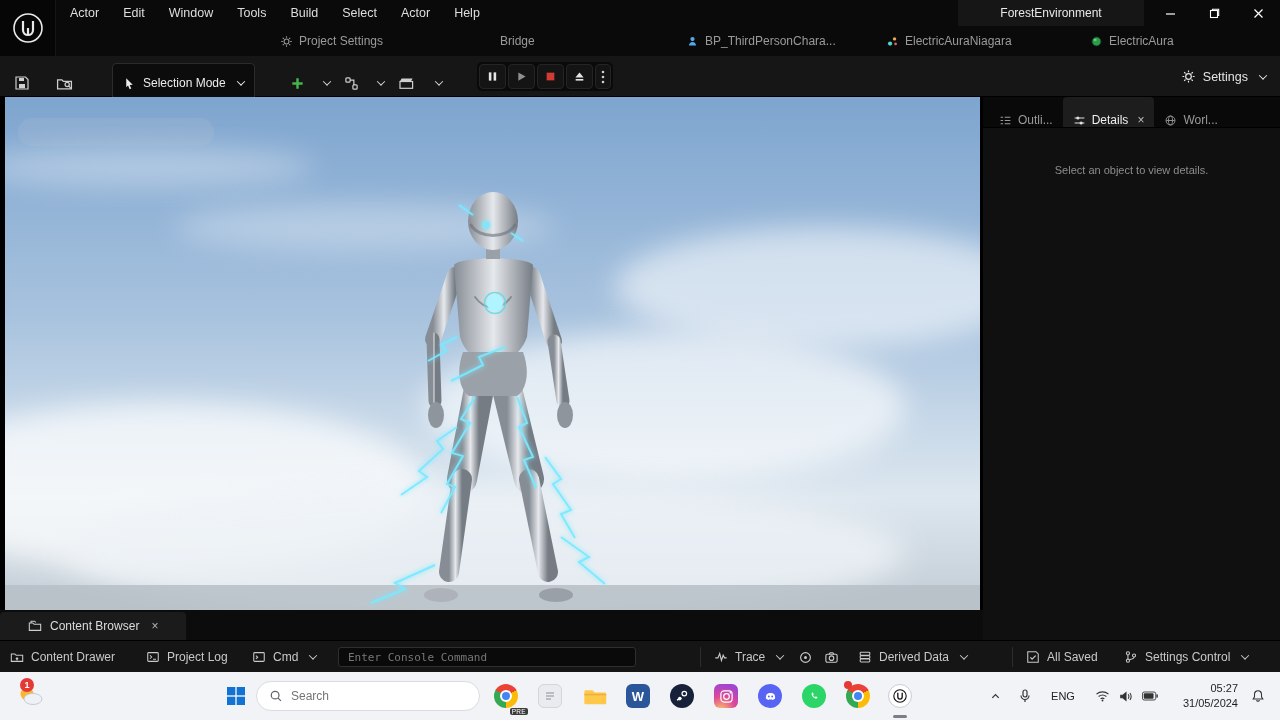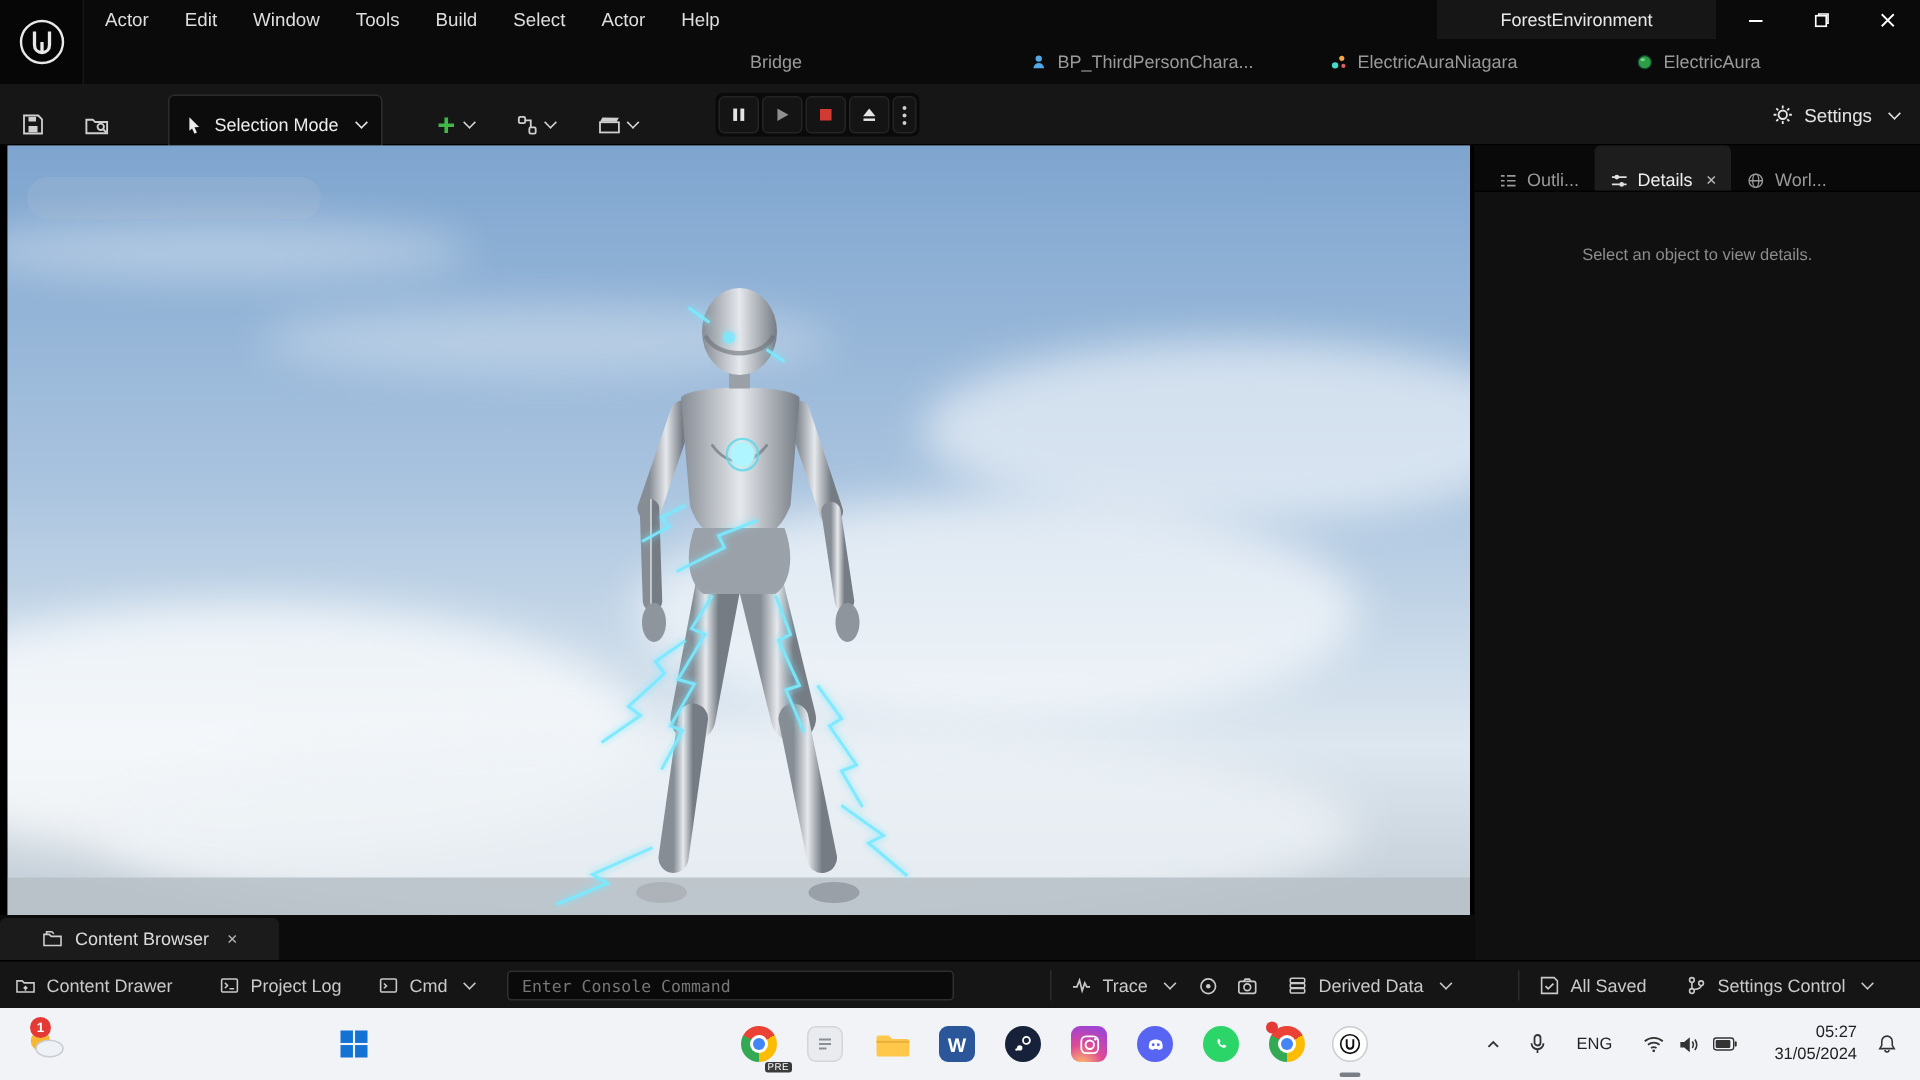--- a/index.html
+++ b/index.html
@@ -19,21 +19,21 @@
   .win-controls{position:absolute;right:0;top:0;height:26px;display:flex}
   .win-btn{width:44px;height:26px;display:flex;align-items:center;justify-content:center;color:#fff}
 
   
   .tabbar{position:absolute;left:56px;top:26px;width:1224px;height:30px;background:#0a0a0a}
   .etab{position:absolute;top:0;height:30px;display:flex;align-items:center;gap:6px;padding:0 12px;color:#9a9a9a;font-size:12px;white-space:nowrap}
   .etab.active{background:#1d1d1d;color:#f2f2f2;border-radius:4px 4px 0 0}
 
   
   .toolbar{position:absolute;left:0;top:56px;width:1280px;height:41px;background:#161616;border-bottom:1px solid #000;color:#d6d6d6}
-  .tbtn{position:absolute;top:7px;height:40px;display:flex;align-items:center;justify-content:flex-start;color:#d6d6d6}
+  .tbtn{position:absolute;top:7px;height:40px;display:flex;align-items:center;justify-content:space-between;color:#d6d6d6}
   .tb-select{background:#0c0c0c;border:1px solid #2c2c2c;border-radius:4px;padding:0 10px;gap:7px;font-size:12px;color:#ececec}
   .playgrp{position:absolute;left:477px;top:6px;height:29px;display:flex;gap:2px;background:#0a0a0a;border-radius:5px;padding:2px}
   .pbtn{width:27px;height:25px;background:#141414;border:1px solid #242424;border-radius:4px;display:flex;align-items:center;justify-content:center;color:#cfcfcf}
   .pbtn.narrow{width:16px}
   .tb-settings{position:absolute;right:14px;top:7px;height:27px;display:flex;align-items:center;gap:7px;font-size:12.5px;color:#e4e4e4}
 
   
   .viewport{position:absolute;left:5px;top:97px;width:975px;height:513px;overflow:hidden;background:#8fb0d4}
   .vp-toast{position:absolute;left:13px;top:21px;width:196px;height:28px;border-radius:14px;background:rgba(190,200,212,.16)}
 
@@ -114,20 +114,29 @@
 
   <div class="logo">
     <svg width="34" height="34" viewBox="0 0 34 34">
         <circle cx="17" cy="17" r="14" fill="none" stroke="#e9e9e9" stroke-width="1.6"></circle>
         <path d="M12 10v9c0 3 2.2 5 5 5s5-2 5-5v-9" fill="none" stroke="#e9e9e9" stroke-width="2.2"></path>
         <path d="M17 24v-7" stroke="#e9e9e9" stroke-width="2.2"></path>
       </svg>
   </div>
 
   <div class="tabbar">
+    <div class="etab" style="left:212px">
+      <span class="ico">
+          <svg width="13" height="13" viewBox="0 0 16 16" stroke="#9a9a9a" fill="none" stroke-width="1.3">
+            <circle cx="8" cy="8" r="3"></circle>
+            <path d="M8 1.5v2M8 12.5v2M1.5 8h2M12.5 8h2M3.4 3.4l1.4 1.4M11.2 11.2l1.4 1.4M12.6 3.4l-1.4 1.4M4.8 11.2l-1.4 1.4"></path>
+          </svg>
+        </span>
+      <span>Project Settings</span>
+    </div>
     <div class="etab" style="left:432px">
       <span>Bridge</span>
     </div>
     <div class="etab" style="left:618px">
       <span class="ico">
           <svg width="13" height="13" viewBox="0 0 16 16">
             <circle cx="8" cy="5" r="2.6" fill="#53a8e8"></circle>
             <path d="M3.5 13c.6-3 2.4-4.3 4.5-4.3s3.9 1.3 4.5 4.3z" fill="#53a8e8"></path>
           </svg>
         </span>
@@ -477,20 +486,29 @@
 
     <div class="titem" style="left:216px;width:40px">
       <svg width="20" height="20" viewBox="0 0 20 20">
           <rect x="1" y="1" width="8.3" height="8.3" fill="#1273d4"></rect>
           <rect x="10.7" y="1" width="8.3" height="8.3" fill="#1273d4"></rect>
           <rect x="1" y="10.7" width="8.3" height="8.3" fill="#1273d4"></rect>
           <rect x="10.7" y="10.7" width="8.3" height="8.3" fill="#1273d4"></rect>
         </svg>
     </div>
 
+    <div class="search-pill">
+      <span class="ico">
+          <svg width="14" height="14" viewBox="0 0 16 16" fill="none" stroke="#5f6368" stroke-width="1.4">
+            <circle cx="7" cy="7" r="4.4"></circle>
+            <path d="M10.4 10.4l3.2 3.2"></path>
+          </svg>
+        </span>
+      <input placeholder="Search" style="">
+    </div>
 
     <div class="appic" style="position:absolute;left:488px">
       <span class="chrome-ball"></span>
       <span class="pre-badge">PRE</span>
     </div>
     <div class="appic" style="position:absolute;left:532px">
       <span class="sq" style="background:#e9ebee;border:1px solid #d2d6db">
           <svg width="12" height="12" viewBox="0 0 12 12" stroke="#8a9098" stroke-width="1.2">
             <path d="M2 3h8M2 6h8M2 9h5"></path>
           </svg>

